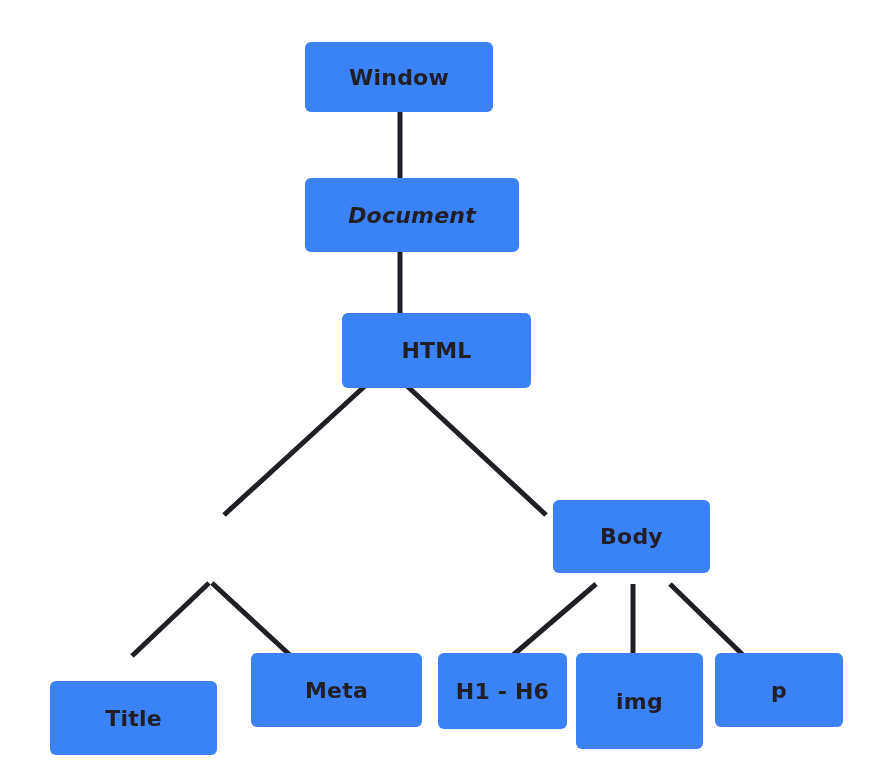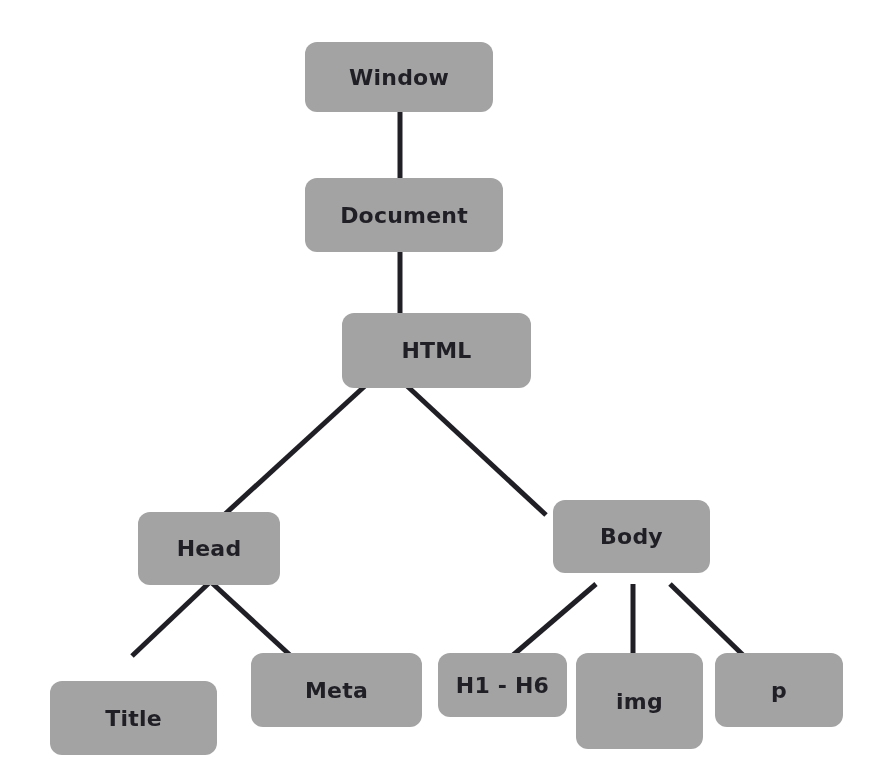--- a/index.html
+++ b/index.html
@@ -19,40 +19,40 @@
   }
   .edges {
     position: absolute;
     left: 0;
     top: 0;
     width: 880px;
     height: 768px;
   }
   .node {
     position: absolute;
-    background: #a3a3a3;
-    border-radius: 12px;
+    background: #3b82f6;
+    border-radius: 6px;
     display: flex;
     align-items: center;
     justify-content: center;
     color: #211f26;
     font-weight: 700;
     font-size: 22px;
     letter-spacing: 0.2px;
     box-sizing: border-box;
   }
   
   .n-window   { left: 305px; top:  42px; width: 188px; height: 70px; }
-  .n-document { left: 305px; top: 178px; width: 198px; height: 74px; }
+  .n-document { left: 305px; top: 178px; width: 214px; height: 74px; font-style: italic; }
   .n-html     { left: 308px; top: 313px; width: 189px; height: 75px; margin-left: 34px; }
   .n-head     { left: 138px; top: 512px; width: 142px; height: 73px; }
   .n-body     { left: 553px; top: 500px; width: 157px; height: 73px; }
   .n-title    { left:  50px; top: 681px; width: 167px; height: 74px; }
   .n-meta     { left: 251px; top: 653px; width: 171px; height: 74px; }
-  .n-h1h6     { left: 438px; top: 653px; width: 129px; height: 64px; }
+  .n-h1h6     { left: 438px; top: 653px; width: 129px; height: 76px; }
   .n-img      { left: 576px; top: 653px; width: 127px; height: 96px; }
   .n-p        { left: 715px; top: 653px; width: 128px; height: 74px; }
   .edge {
     stroke: #211f26;
     stroke-width: 5;
     stroke-linecap: butt;
   }
 </style>
 </head>
 <body>
@@ -67,21 +67,20 @@
     <line class="edge" x1="209" y1="583" x2="132" y2="656"></line>
     <line class="edge" x1="212" y1="583" x2="291" y2="656"></line>
     <line class="edge" x1="596" y1="584" x2="512" y2="656"></line>
     <line class="edge" x1="633" y1="584" x2="633" y2="656"></line>
     <line class="edge" x1="670" y1="584" x2="744" y2="656"></line>
   </svg>
 
   <div class="node n-window">Window</div>
   <div class="node n-document">Document</div>
   <div class="node n-html">HTML</div>
-  <div class="node n-head">Head</div>
   <div class="node n-body">Body</div>
   <div class="node n-title">Title</div>
   <div class="node n-meta">Meta</div>
   <div class="node n-h1h6">H1 - H6</div>
   <div class="node n-img">img</div>
   <div class="node n-p">p</div>
 
 </div>
 
 </body></html>

